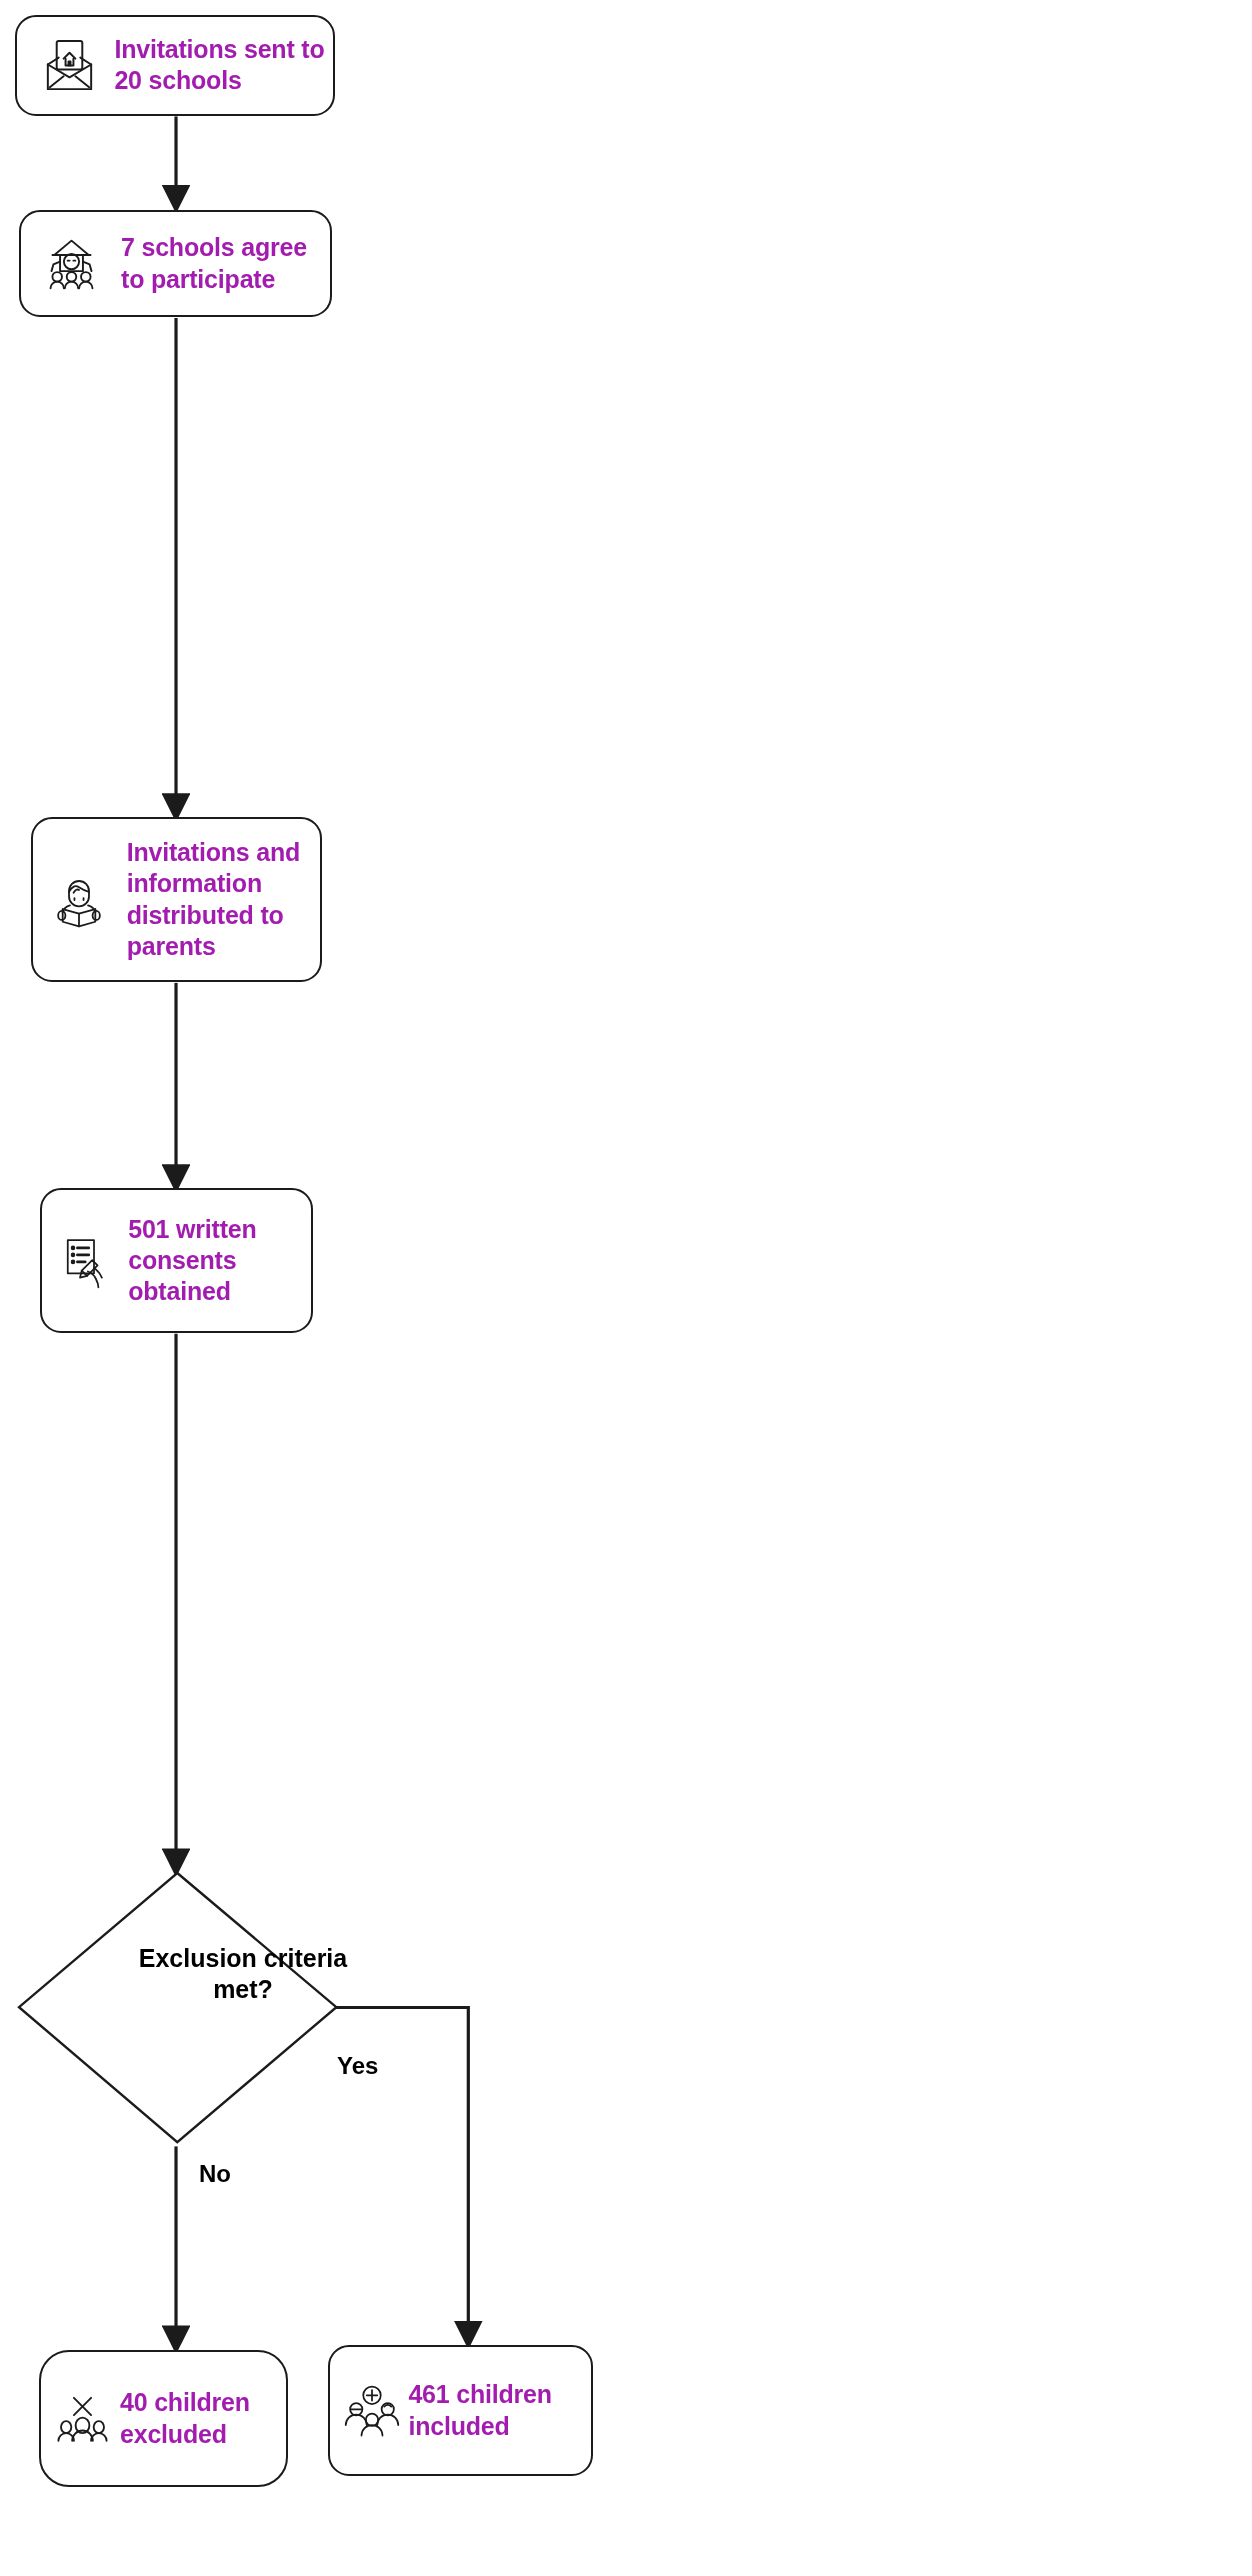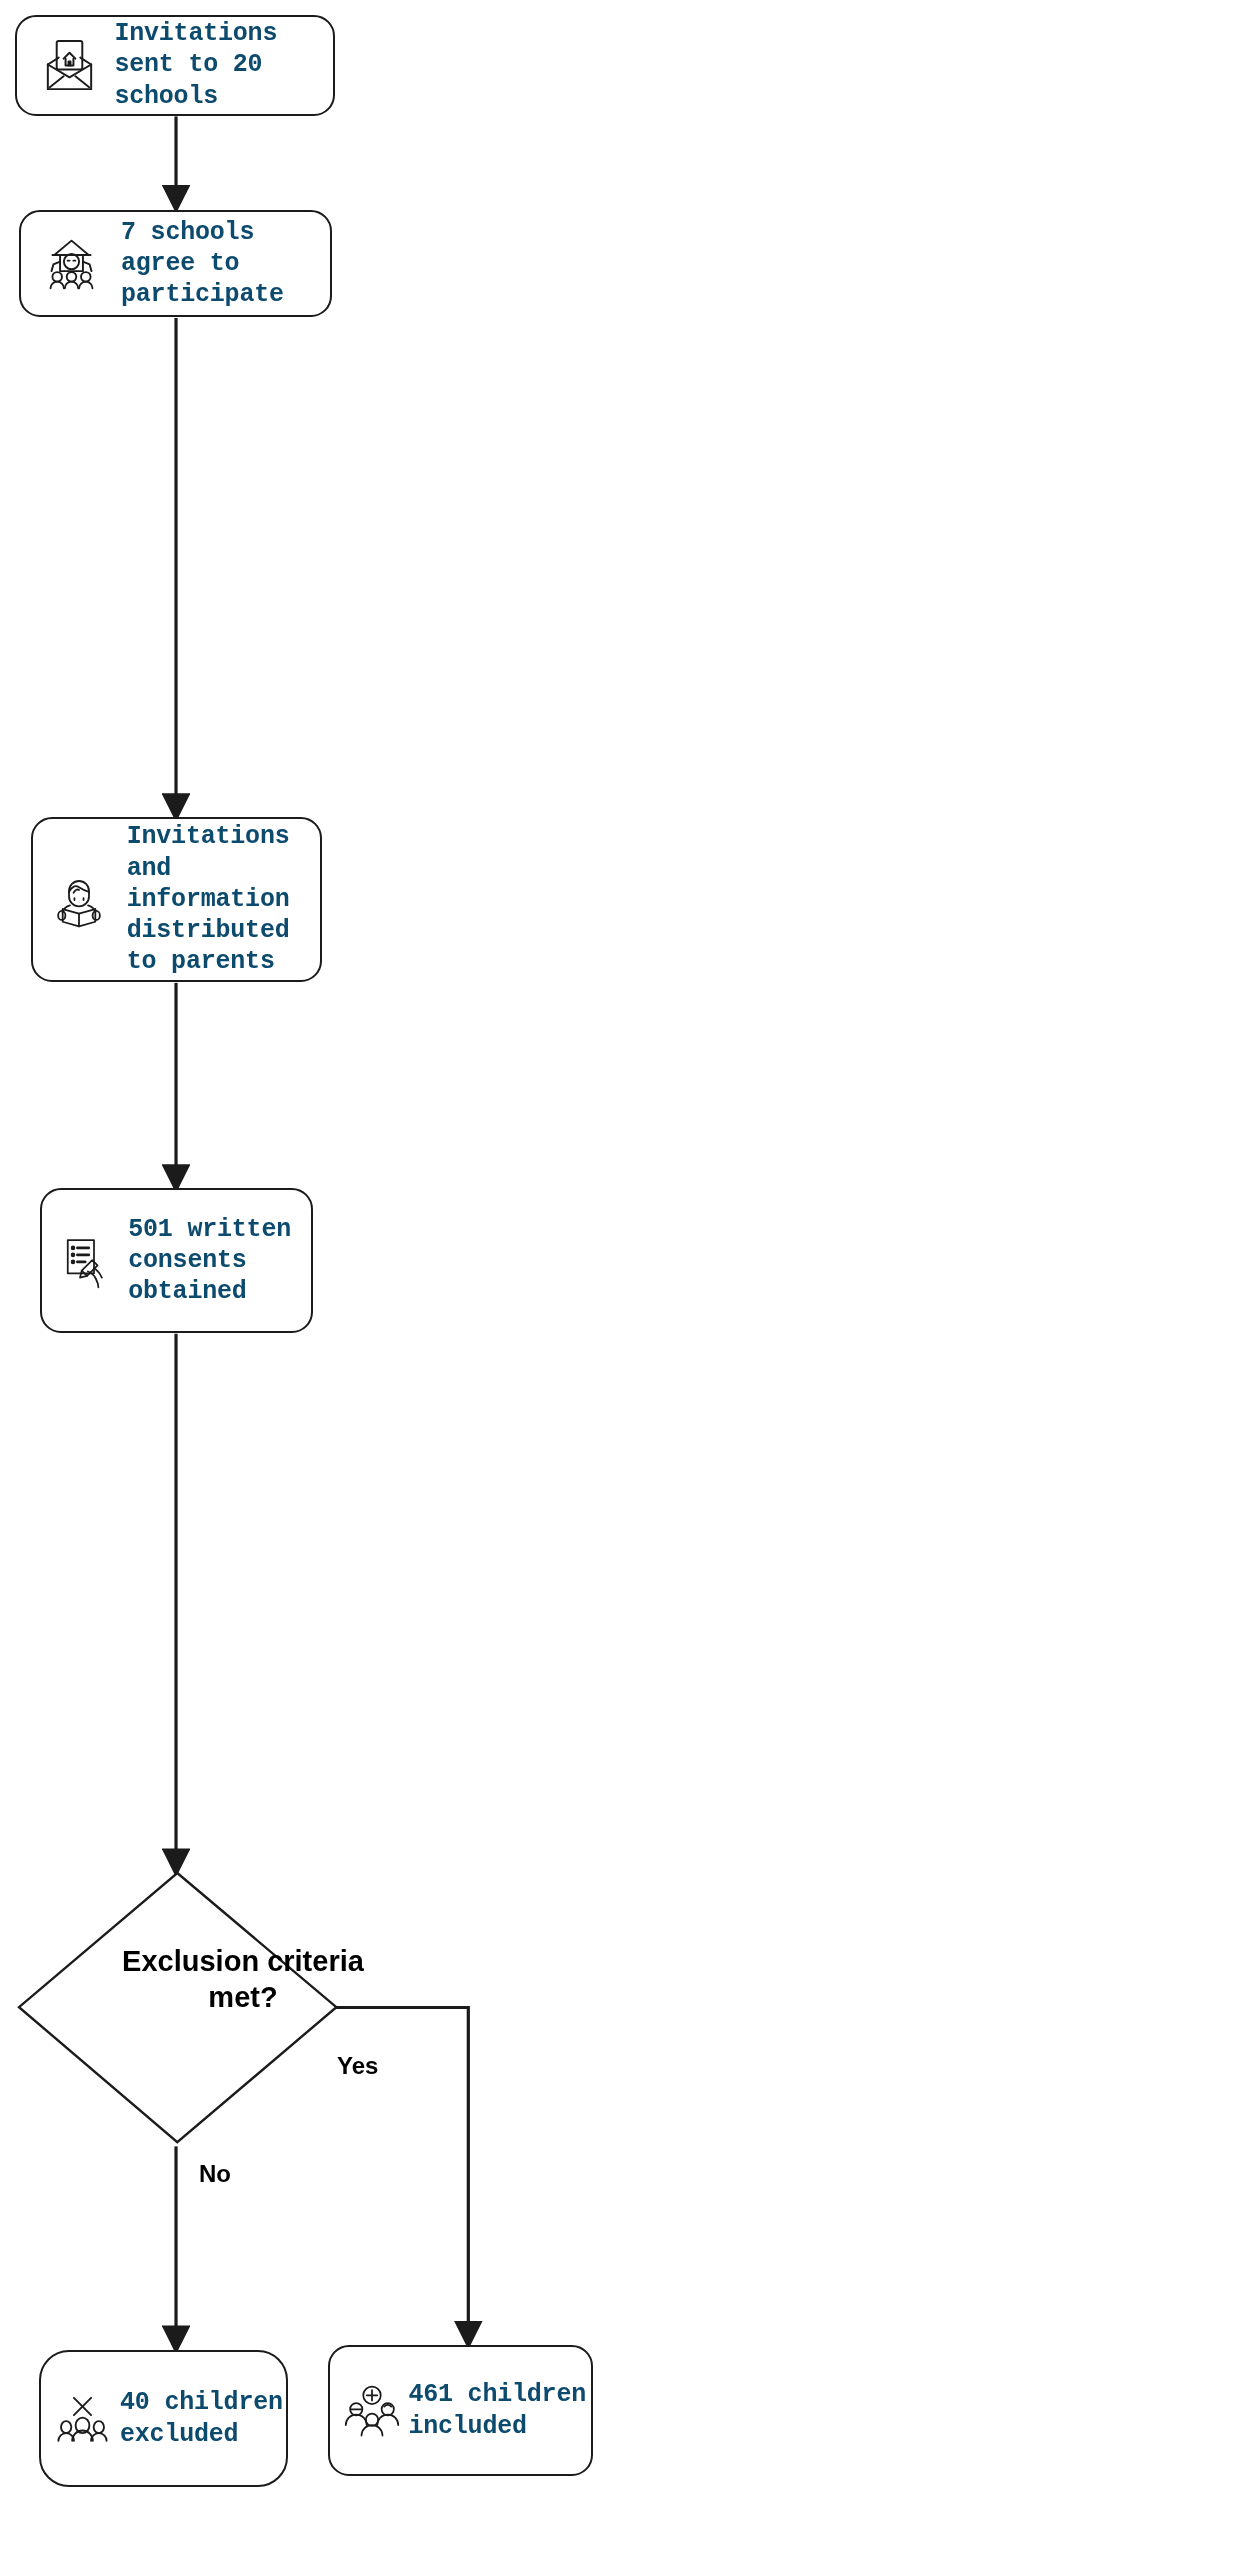--- a/index.html
+++ b/index.html
@@ -31,24 +31,23 @@
   }
   .node .icon-slot {
     flex: 0 0 auto;
     display: flex;
     align-items: center;
     justify-content: center;
   }
   .node .node-label {
     flex: 1 1 auto;
     font-weight: bold;
-    color: #0c4a6e;
+    color: #a21caf;
     line-height: 1.25;
     letter-spacing: -0.2px;
-    font-family: Liberation Mono, monospace;
   }
   
   #node-invitations-schools {
     left: 14.5px;  top: 14.5px;  width: 320px; height: 101px;
     border-radius: 21px;
   }
   #node-invitations-schools .icon-slot { width: 77px; margin-left: 14.5px; }
   #node-invitations-schools .node-label { font-size: 25px; margin-left: 6.4px; }
 
   #node-schools-agree {
@@ -99,21 +98,21 @@
   #node-decision .diamond-svg {
     position: absolute;
     inset: 0;
   }
   #node-decision .decision-text {
     position: absolute;
     left: 104px;
     top: 74px;
     width: 249px;
     text-align: center;
-    font-size: 29px;
+    font-size: 25px;
     font-weight: bold;
     color: #000;
     line-height: 1.25;
   }
 
   
   .edge-label {
     position: absolute;
     font-size: 24px;
     font-weight: bold;

